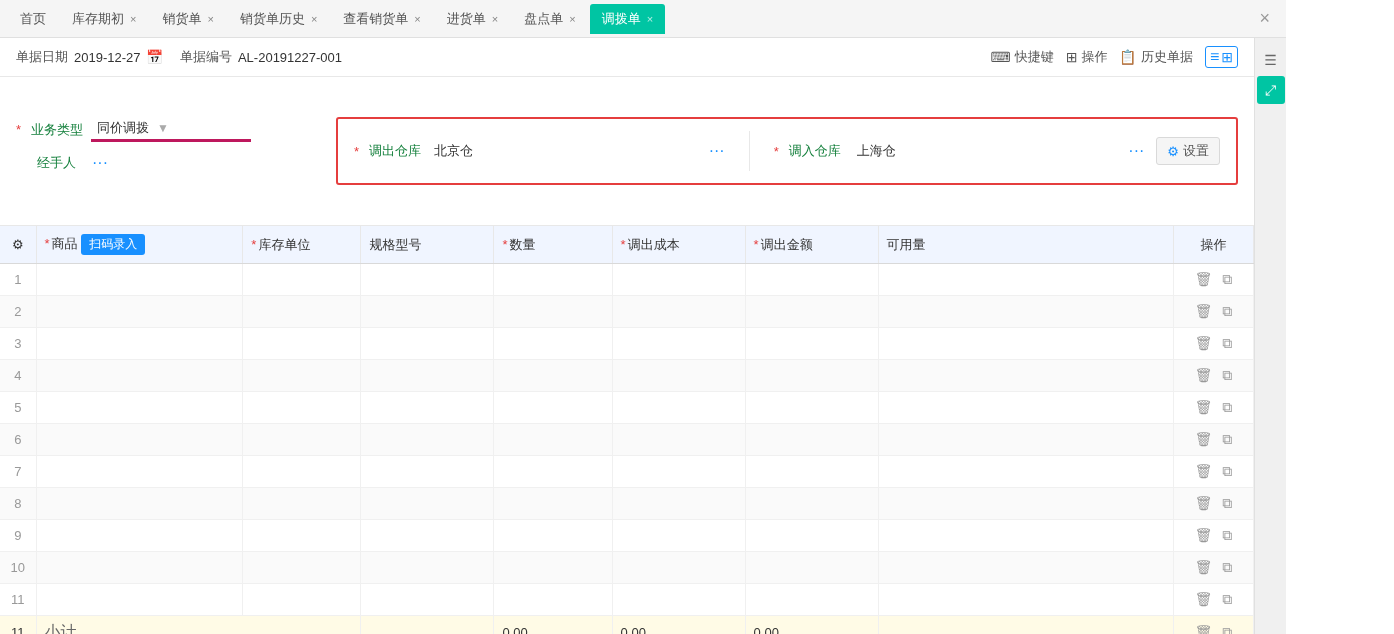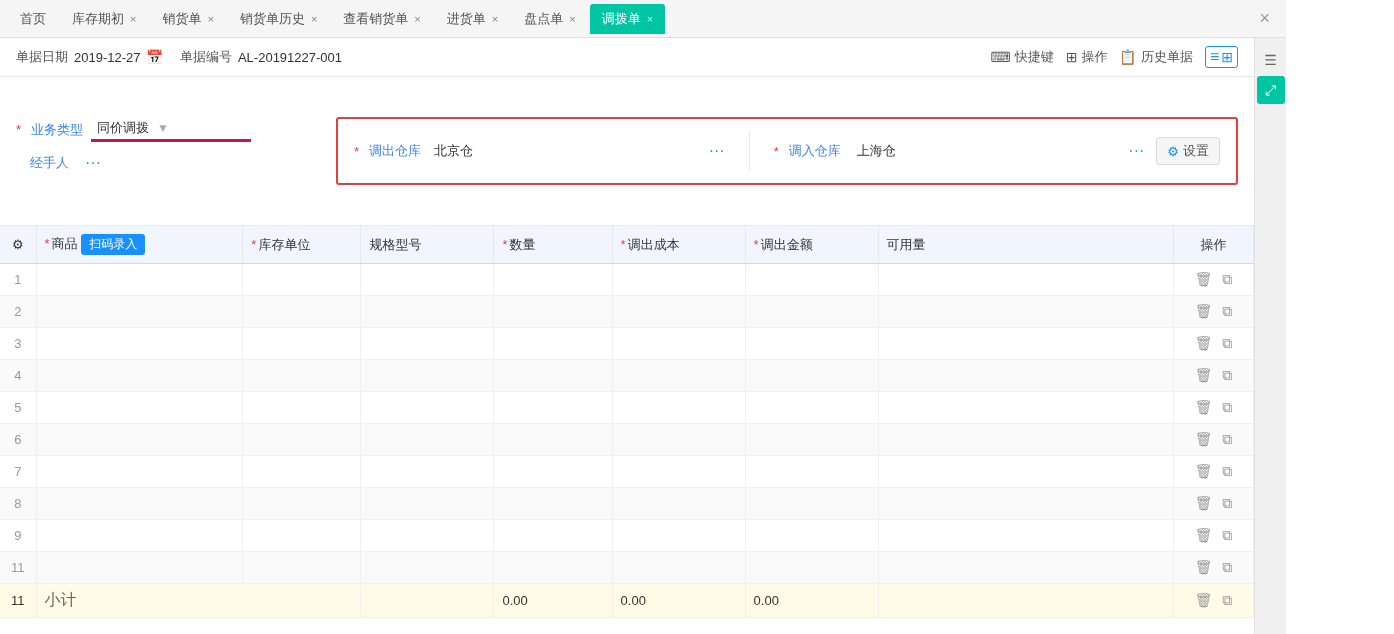--- a/index.html
+++ b/index.html
@@ -44,21 +44,21 @@
     .form-area {
       padding: 12px 16px; background: #fff; display: flex; gap: 20px; align-items: flex-start;
     }
     .form-left { display: flex; flex-direction: column; gap: 12px; min-width: 300px; }
     .form-right {
       flex: 1; border: 2px solid #e53e3e; border-radius: 3px; padding: 12px 16px;
       display: flex; align-items: center; gap: 0;
     }
     .form-field { display: flex; align-items: center; gap: 8px; }
     .field-required { color: #e53e3e; margin-right: 2px; }
-    .field-label { color: #3b82f6; white-space: nowrap; }
+    .field-label { color: #15803d; white-space: nowrap; }
     .field-value { color: #333; min-width: 80px; }
     .field-dropdown { 
       display: flex; align-items: center; gap: 4px; border-bottom: 3px solid #be185d;
       padding: 2px 6px; min-width: 160px; cursor: pointer;
     }
     .field-dropdown .chevron { color: #aaa; font-size: 12px; margin-left: 4px; }
     .field-ellipsis { color: #1890ff; cursor: pointer; font-size: 16px; margin-left: 8px; }
     .form-divider { width: 1px; background: #e8e8e8; height: 40px; margin: 0 24px; }
 
     
@@ -194,21 +194,21 @@
         <div class="form-left">
           <div class="form-field">
             <span class="field-required">*</span>
             <span class="field-label">业务类型</span>
             <div class="field-dropdown">
               <span>同价调拨</span>
               <span class="chevron">▼</span>
             </div>
           </div>
           <div class="form-field">
-            <span class="field-label" style="margin-left:14px;">经手人</span>
+            <span class="field-label" style="margin-left:21px;">经手人</span>
             <span class="field-ellipsis">···</span>
           </div>
         </div>
 
         <div class="form-right">
           <div class="form-field" style="flex:1;">
             <span class="field-required">*</span>
             <span class="field-label">调出仓库</span>
             <span class="field-value" style="margin-left:5px; color:#333;">北京仓</span>
             <span class="field-ellipsis" style="margin-left:auto;">···</span>
@@ -366,20 +366,34 @@
     <td></td>
     <td></td>
     <td></td>
     <td></td>
     <td class="ops">
       <span class="op-icon">🗑</span>
       <span class="op-icon">⧉</span>
     </td>
   </tr>
               <tr>
+    <td class="num">10</td>
+    <td></td>
+    <td></td>
+    <td></td>
+    <td></td>
+    <td></td>
+    <td></td>
+    <td></td>
+    <td class="ops">
+      <span class="op-icon">🗑</span>
+      <span class="op-icon">⧉</span>
+    </td>
+  </tr>
+              <tr>
     <td class="num">11</td>
     <td></td>
     <td></td>
     <td></td>
     <td></td>
     <td></td>
     <td></td>
     <td></td>
     <td class="ops">
       <span class="op-icon">🗑</span>

